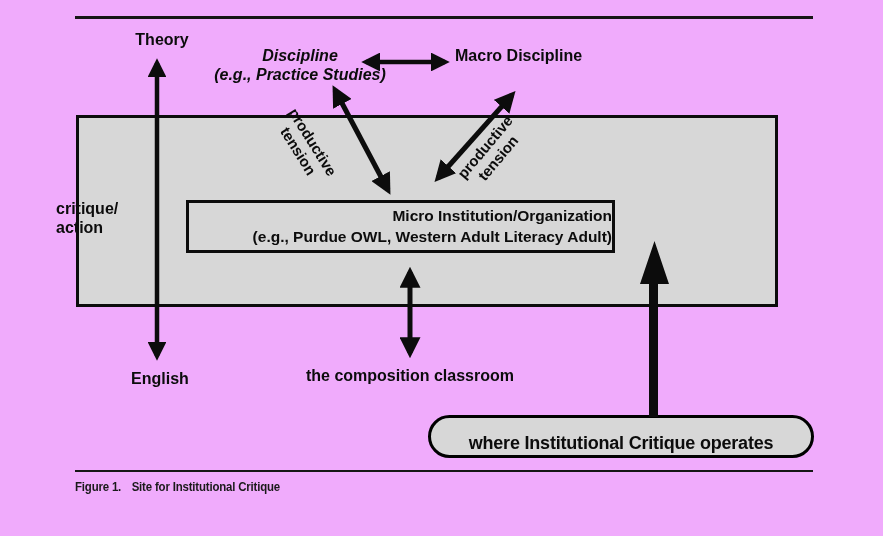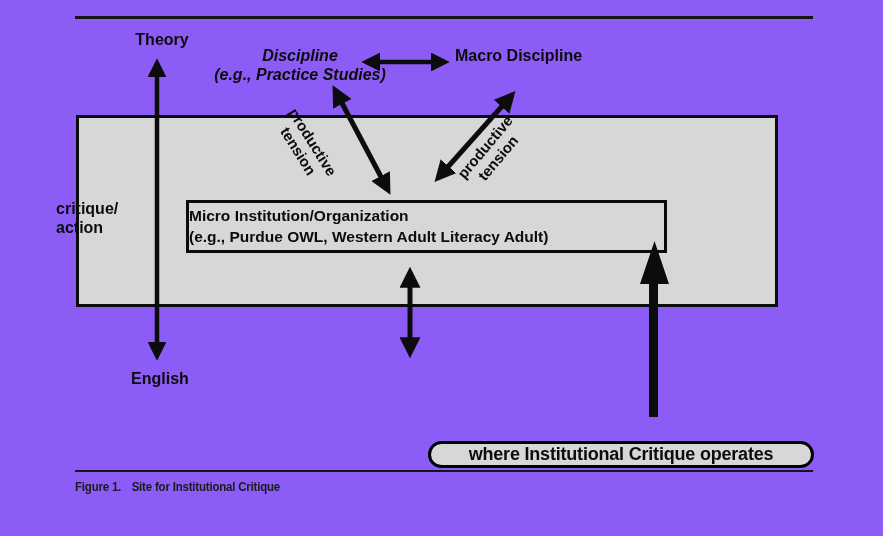--- a/index.html
+++ b/index.html
@@ -1,37 +1,37 @@
 <!DOCTYPE html>
 <html><head>
 <meta charset="utf-8">
 <style>
   html,body{margin:0;padding:0;background:#ffffff;}
   body{font-family:"Liberation Sans", sans-serif;color:#0c0c0c;}
-  .page{position:relative;width:883px;height:536px;background:#8b5cf6;overflow:hidden;}
+  .page{position:relative;width:883px;height:536px;background:#f0abfc;overflow:hidden;}
   .abs{position:absolute;}
   .rule{background:#161616;height:2.5px;}
   .lbl{font-weight:bold;font-size:16px;line-height:1.2;}
   .ml{white-space:pre-line;}
   .center{text-align:center;}
   .right{text-align:left;}
 
   .band{left:76px;top:115px;width:702px;height:192px;background:#d7d7d7;
         border:3px solid #0c0c0c;box-sizing:border-box;z-index:1;}
-  .micro-box{left:186px;top:200px;width:481px;height:53px;border:3px solid #0c0c0c;
+  .micro-box{left:186px;top:200px;width:429px;height:53px;border:3px solid #0c0c0c;
         box-sizing:border-box;z-index:3;display:flex;flex-direction:column;
-        align-items:flex-start;justify-content:center;}
+        align-items:flex-end;justify-content:center;}
   .micro-box .lbl{font-size:15.5px;line-height:1.3;}
   .tension{font-weight:bold;font-size:15px;line-height:1.12;text-align:center;
         width:112px;z-index:5;}
   .tension-left{left:249px;top:130px;transform:rotate(58deg);}
   .tension-right{left:436px;top:136px;transform:rotate(-50deg);}
-  .pill{left:428px;top:415px;width:386px;height:27px;background:#d7d7d7;
+  .pill{left:428px;top:415px;width:386px;height:43px;background:#d7d7d7;
         border:3.5px solid #000;border-radius:23px;box-sizing:border-box;
-        display:flex;align-items:flex-start;justify-content:center;z-index:3;margin-top:26px;}
+        display:flex;align-items:flex-end;justify-content:center;z-index:3;}
   .pill .lbl{font-size:18px;letter-spacing:-0.2px;}
   .arrows{left:0;top:0;z-index:4;pointer-events:none;}
   .txt{z-index:5;}
   .caption{left:75px;top:479px;font-size:13px;font-weight:bold;color:#1a1a1a;}
   .caption-inner{display:inline-block;transform:scaleX(0.88);transform-origin:left center;
         letter-spacing:-0.2px;}
   .caption-gap{display:inline-block;width:12px;}
 </style>
 </head>
 <body>
@@ -60,20 +60,21 @@
   <div class="abs tension ml tension-left">productive
 tension</div>
   <div class="abs tension ml tension-right">productive
 tension</div>
 
   <div class="abs micro-box">
     <div class="lbl">Micro Institution/Organization</div>
     <div class="lbl">(e.g., Purdue OWL, Western Adult Literacy Adult)</div>
   </div>
 
+  <div class="abs lbl center txt" style="left:297px;top:366px;width:226px;">the composition classroom</div>
 
   <div class="abs pill">
     <span class="lbl">where Institutional Critique operates</span>
   </div>
 
   <svg class="abs arrows" width="883" height="536" viewBox="0 0 883 536">
     <defs>
       <marker id="ah" viewBox="0 0 10 10" refX="7.5" refY="5" markerWidth="4.2" markerHeight="4.2" orient="auto-start-reverse" markerUnits="strokeWidth">
         <path d="M0,0 L10,5 L0,10 Z" fill="#0c0c0c"></path>
       </marker>

